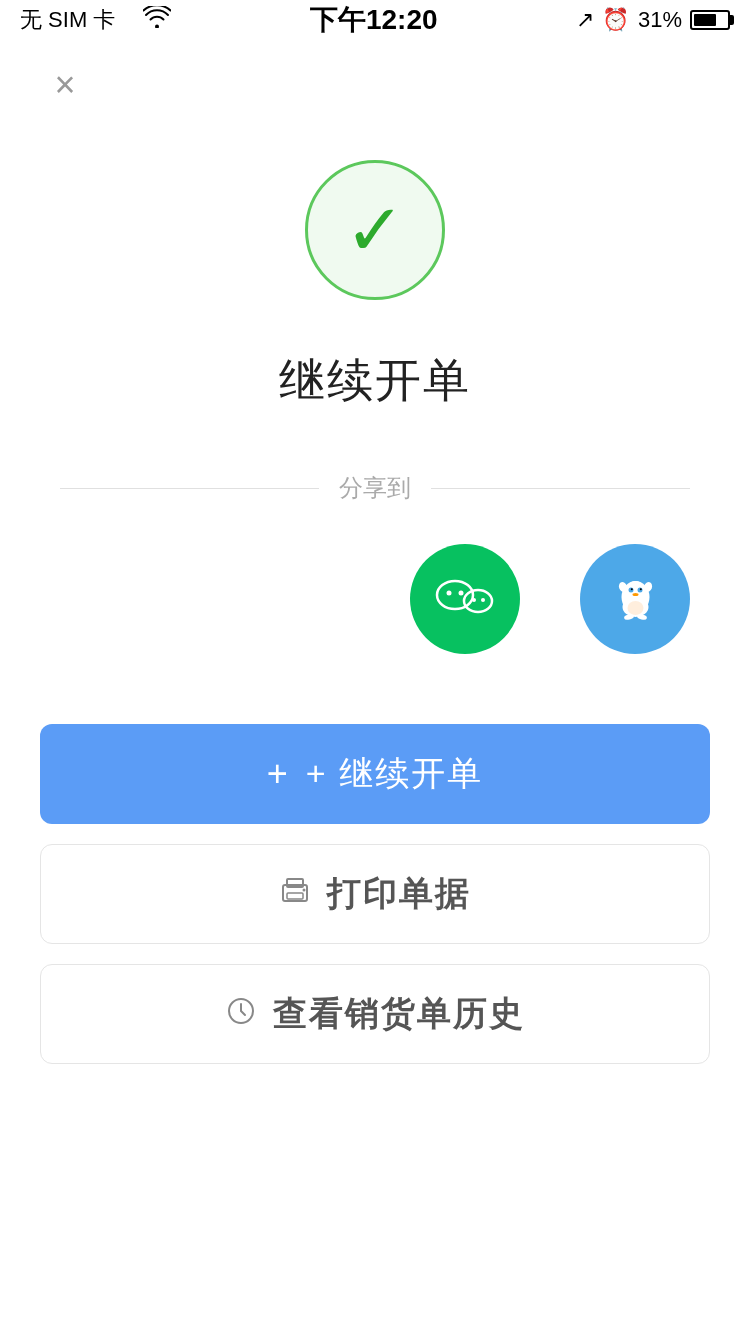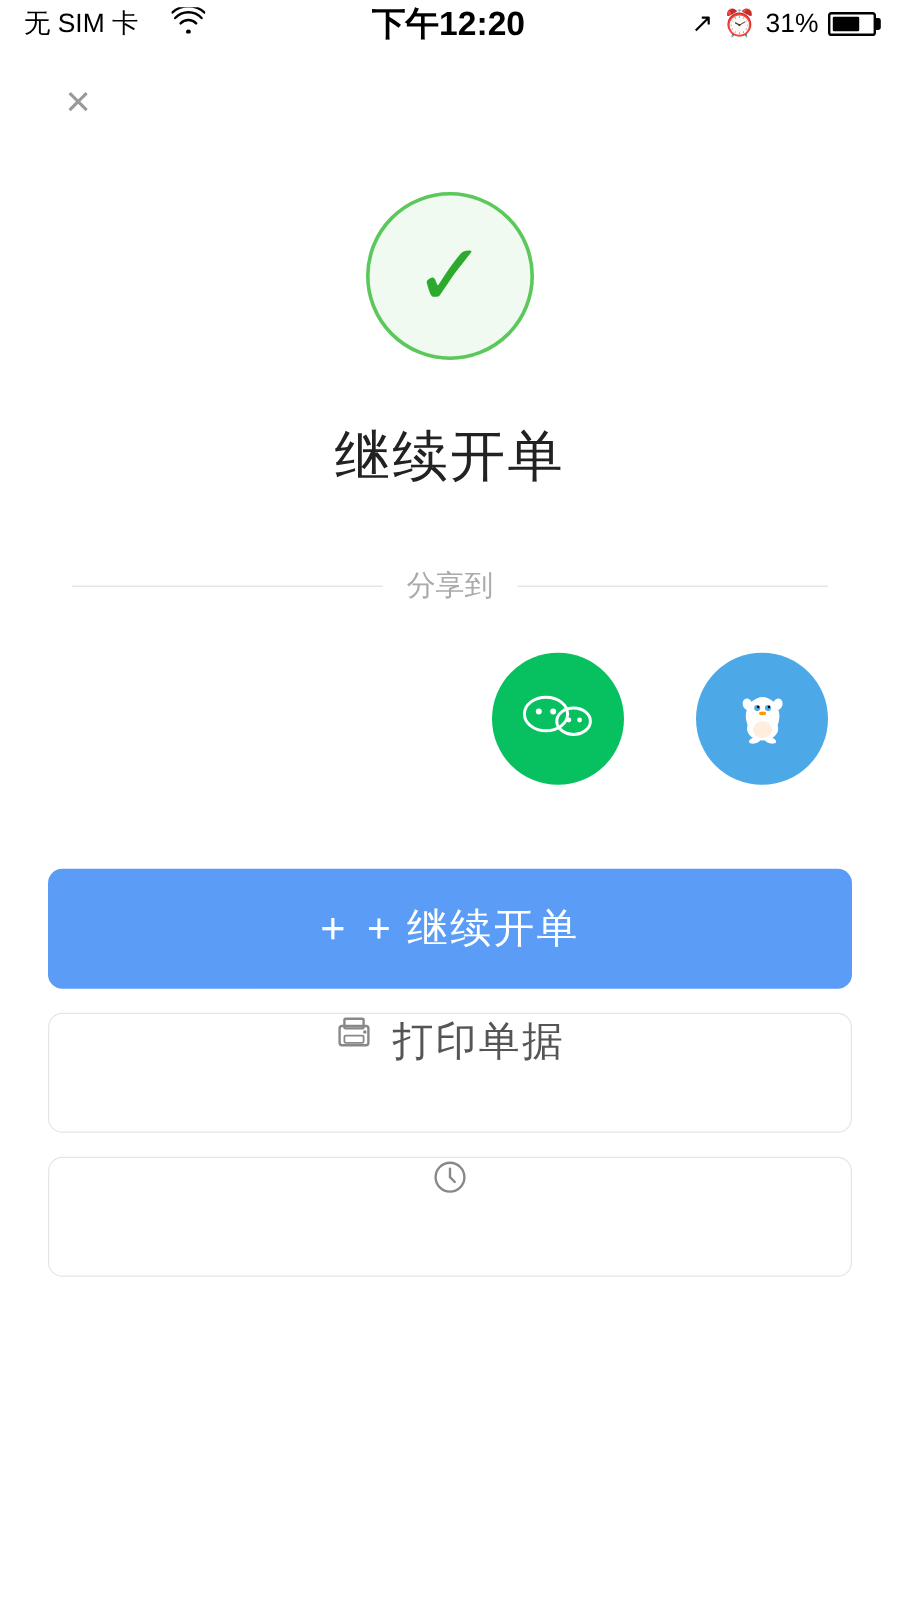--- a/index.html
+++ b/index.html
@@ -223,24 +223,26 @@
 
     .btn-secondary {
       width: 100%;
       height: 100px;
       background: #fff;
       border-radius: 12px;
       border: 1px solid #e5e5e5;
       font-size: 34px;
       color: #555;
       display: flex;
+      align-items: center;
       justify-content: center;
       gap: 16px;
       cursor: pointer;
       letter-spacing: 2px;
+      font-weight: bold;
     }
 
     .btn-icon {
       font-size: 30px;
       color: #888;
     }
 
     .btn-icon-primary {
       font-size: 36px;
       color: #fff;
@@ -347,14 +349,15 @@
     </span>
     <span>打印单据</span>
   </button>
   <button class="btn-secondary">
     <span class="btn-icon">
       <svg width="32" height="32" viewBox="0 0 32 32" fill="none">
         <circle cx="16" cy="16" r="12" stroke="#888" stroke-width="2" fill="none"></circle>
         <path d="M16 9v7l4 4" stroke="#888" stroke-width="2" stroke-linecap="round" stroke-linejoin="round"></path>
       </svg>
     </span>
+    <span>查看销货单历史</span>
   </button>
 </div>
 
 </body></html>

